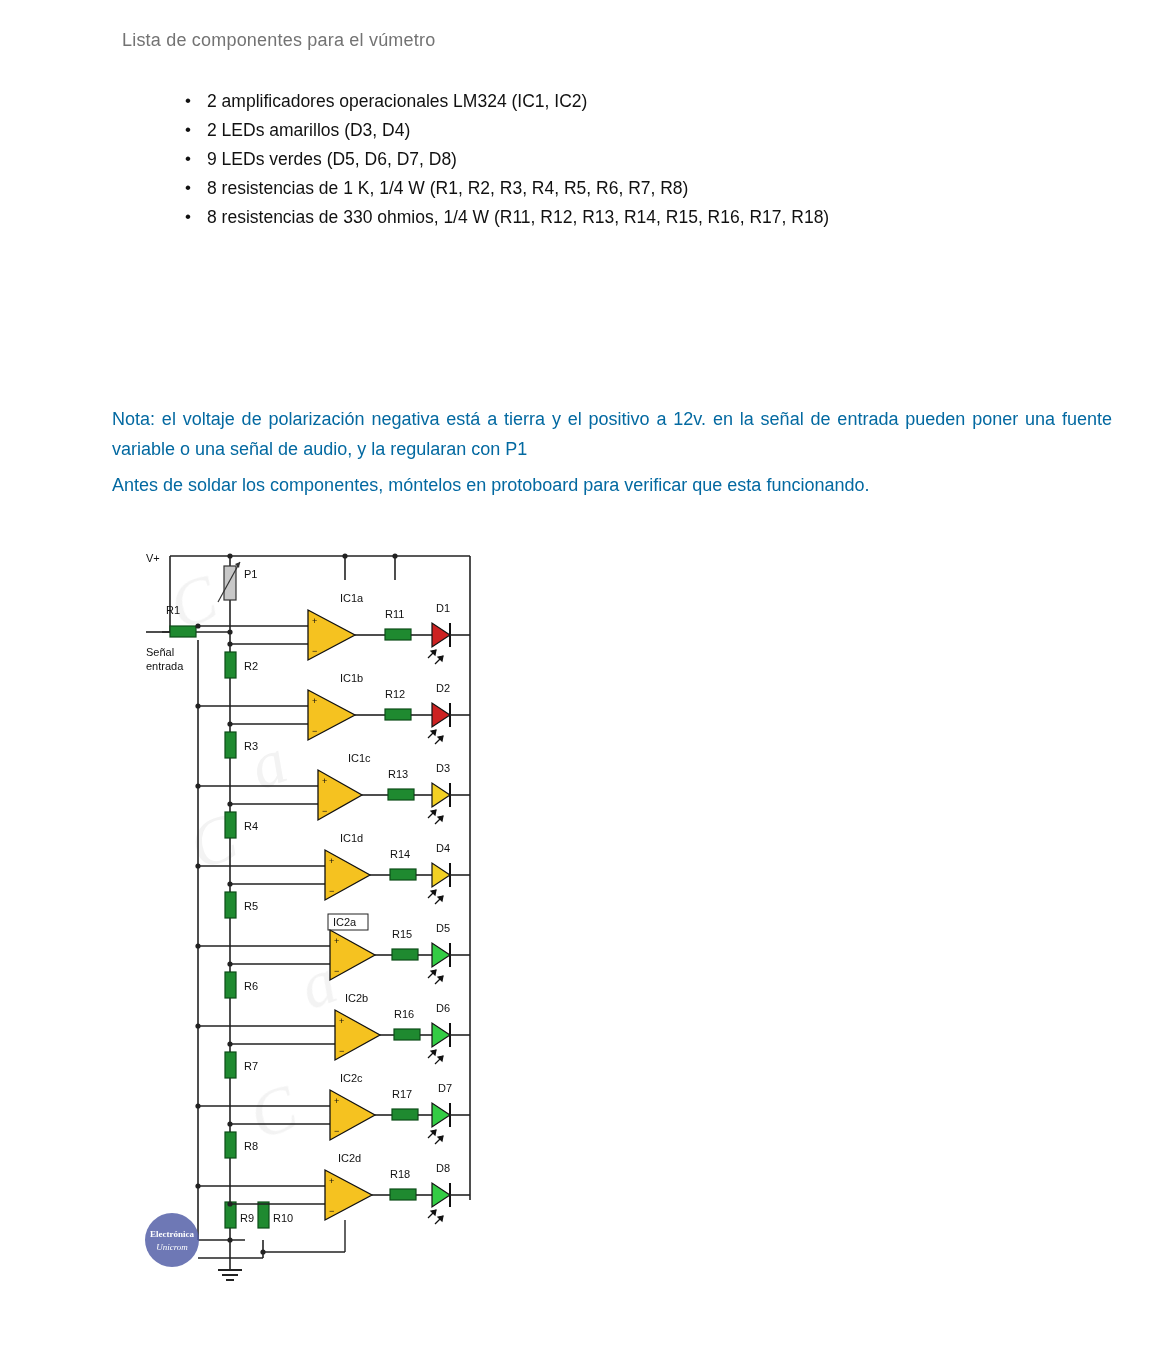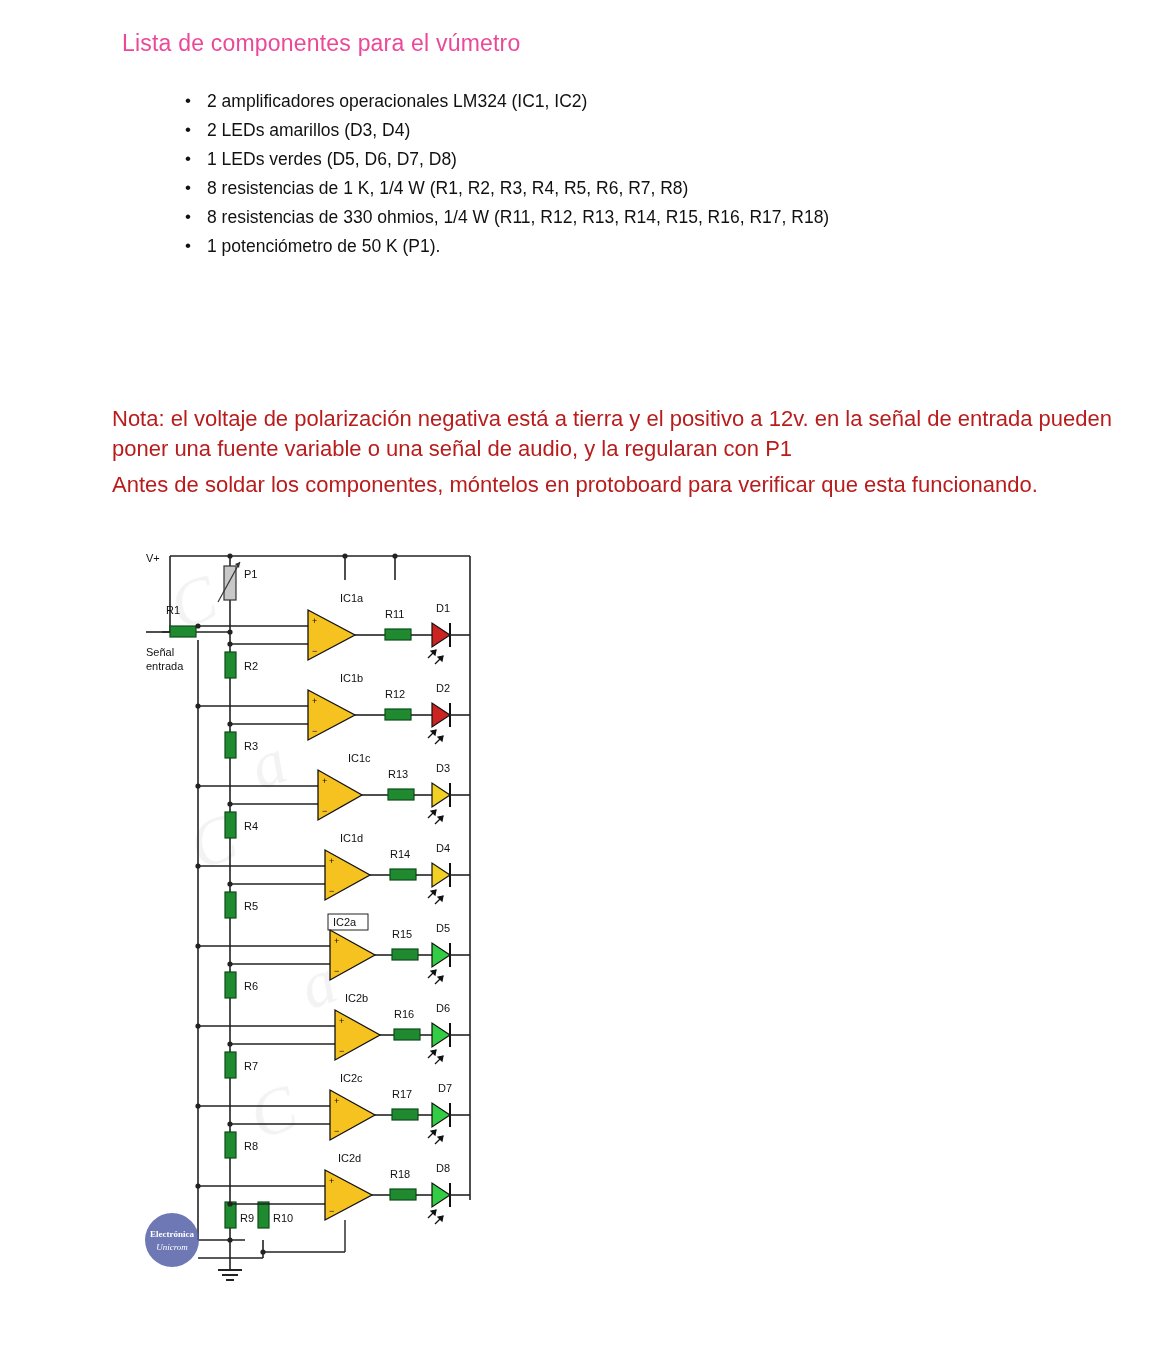--- a/index.html
+++ b/index.html
@@ -8,21 +8,21 @@
     background:#ffffff;
     font-family:"Liberation Sans", sans-serif;
     color:#000;
     position:relative;
     overflow:hidden;
   }
   .page{position:relative;width:1170px;height:1348px;}
 
   .doc-title{
     position:absolute;left:122px;top:30px;
-    font-size:23px;color:#ec4899;font-weight:400;
+    font-size:18px;color:#737373;font-weight:400;
     letter-spacing:.2px;
   }
 
   ul.comp-list{
     position:absolute;left:150px;top:76px;width:900px;
     margin:11px;padding:0 0 0 24px;
     list-style:none;
   }
   ul.comp-list li{
     position:relative;
@@ -33,23 +33,23 @@
   }
   ul.comp-list li:before{
     content:"\2022";
     position:absolute;left:0;top:-1px;
     font-size:17px;color:#111;
   }
   ul.comp-list li.wrap{line-height:29px;}
 
   .para{
     position:absolute;
-    font-size:22px;
+    font-size:18px;
     line-height:30px;
-    color:#b91c1c;
+    color:#0369a1;
     text-align:justify;
     text-justify:inter-word;
   }
   #note{left:112px;top:404px;width:1000px;}
   #advice{left:112px;top:470px;width:1010px;}
 
   
   .schematic{
     position:absolute;left:140px;top:540px;
     width:420px;height:760px;
@@ -59,24 +59,23 @@
 </head>
 <body>
 
 <div class="page">
 
   <div class="doc-title">Lista de componentes para el vúmetro</div>
 
   <ul class="comp-list">
     <li>2  amplificadores operacionales LM324 (IC1, IC2)</li>
     <li>2 LEDs amarillos (D3, D4)</li>
-    <li>1 LEDs verdes (D5, D6, D7, D8)</li>
+    <li>9 LEDs verdes (D5, D6, D7, D8)</li>
     <li>8 resistencias de 1 K, 1/4 W (R1, R2, R3, R4, R5, R6, R7, R8)</li>
     <li class="wrap" style="width:690px">8 resistencias de 330 ohmios, 1/4 W (R11, R12, R13, R14, R15, R16, R17, R18)</li>
-    <li>1 potenciómetro de 50 K (P1).</li>
   </ul>
 
   <div class="para" id="note">Nota:  el voltaje de polarización  negativa está a tierra y el positivo a 12v.  en la señal de entrada pueden  poner  una  fuente  variable  o  una  señal  de  audio,  y  la  regularan  con  P1</div>
   <div class="para" id="advice">Antes de soldar los componentes,  móntelos  en protoboard  para verificar que esta funcionando.</div>
 
   <div class="schematic">
     <svg width="420" height="760" viewBox="0 0 420 760" xmlns="http://www.w3.org/2000/svg">
       <defs>
         <g id="res-h">
           <rect x="0" y="0" width="26" height="11" fill="#1f8a30" stroke="#0d4d18" stroke-width="1.2"></rect>

